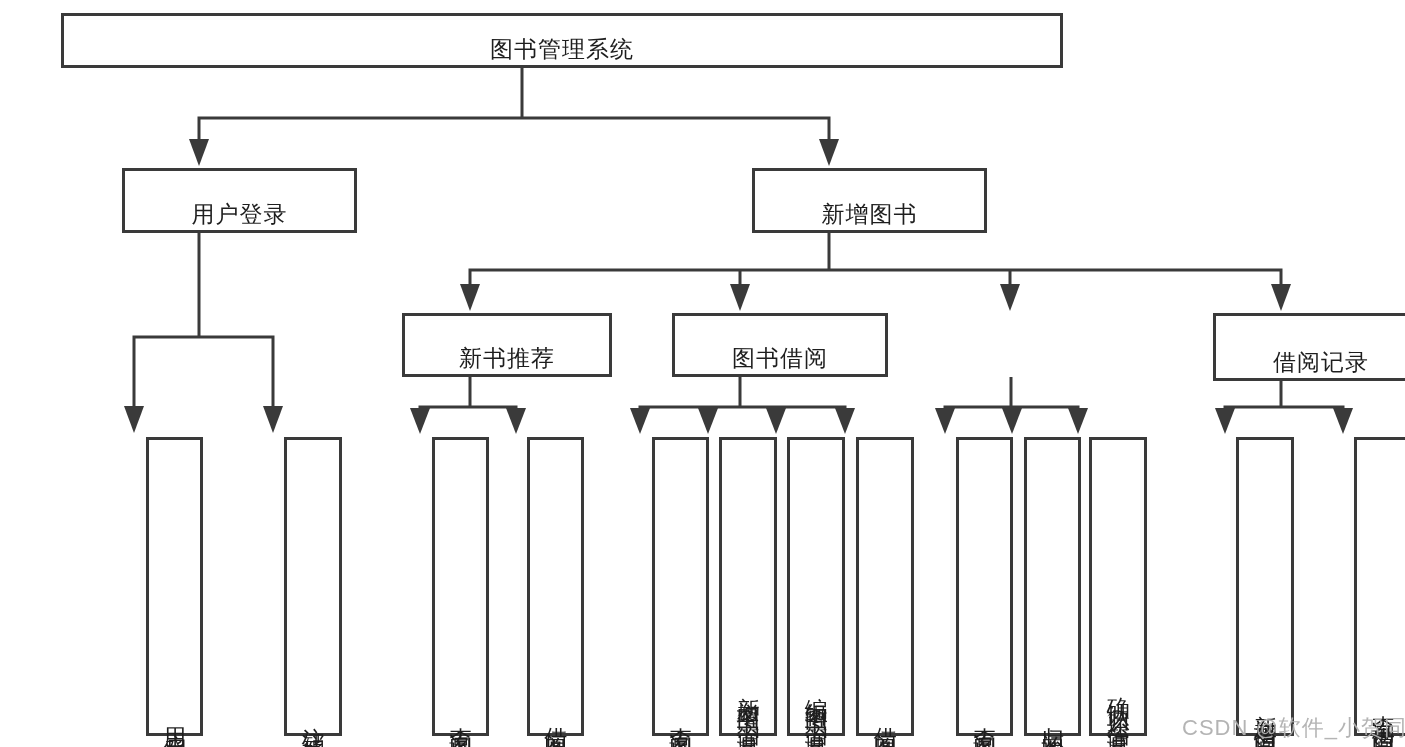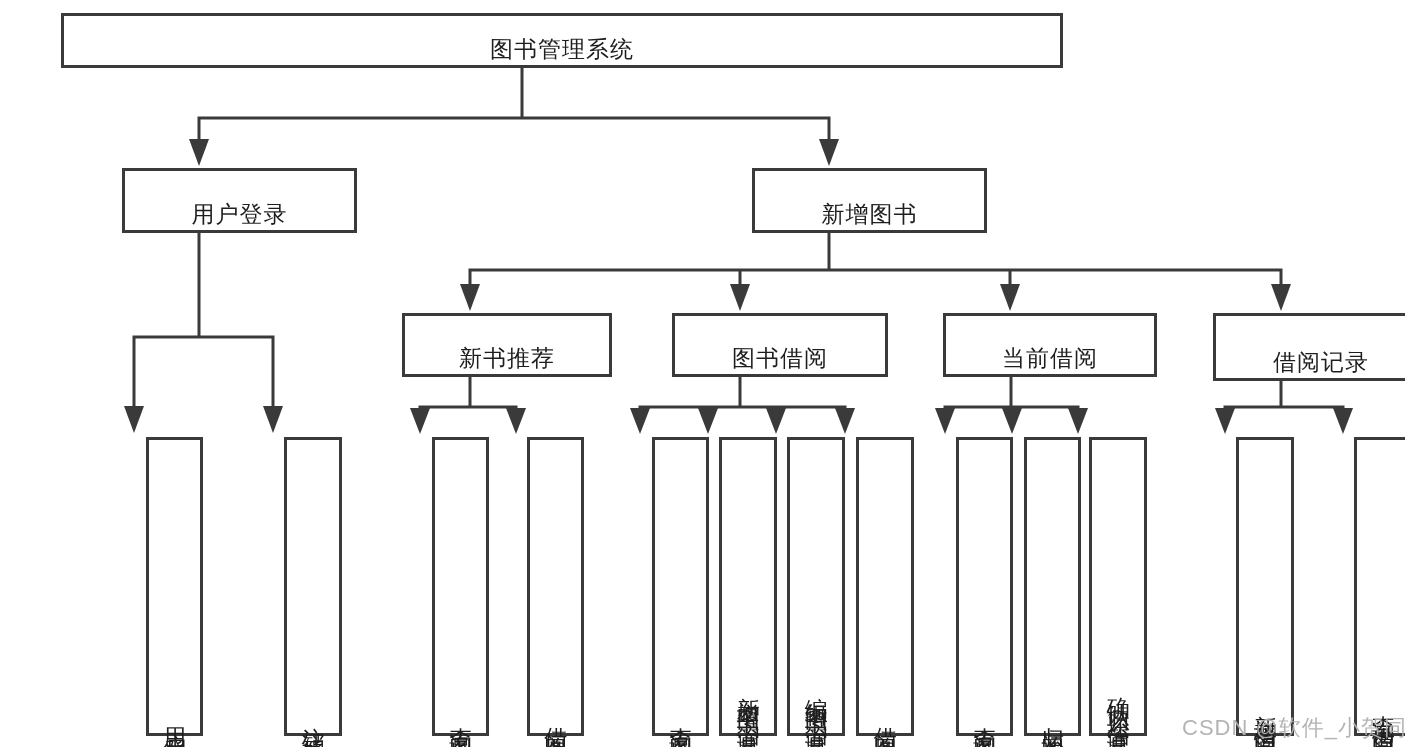--- a/index.html
+++ b/index.html
@@ -106,23 +106,20 @@
   <div class="box" style="left:712px;top:168px;width:235px;height:65px">
     <span class="h-label">新增图书</span>
   </div>
 
   <div class="box" style="left:362px;top:313px;width:210px;height:64px">
     <span class="h-label">新书推荐</span>
   </div>
   <div class="box" style="left:632px;top:313px;width:216px;height:64px">
     <span class="h-label">图书借阅</span>
   </div>
-  <div class="box" style="left:903px;top:313px;width:214px;height:64px">
-    <span class="h-label">当前借阅</span>
-  </div>
   <div class="box" style="left:1173px;top:313px;width:216px;height:68px">
     <span class="h-label">借阅记录</span>
   </div>
 
   <div class="box" style="left:106px;top:437px;width:57px;height:299px">
     <span class="v-label">用户登录</span>
   </div>
   <div class="box" style="left:244px;top:437px;width:58px;height:299px">
     <span class="v-label">注销登录</span>
   </div>

